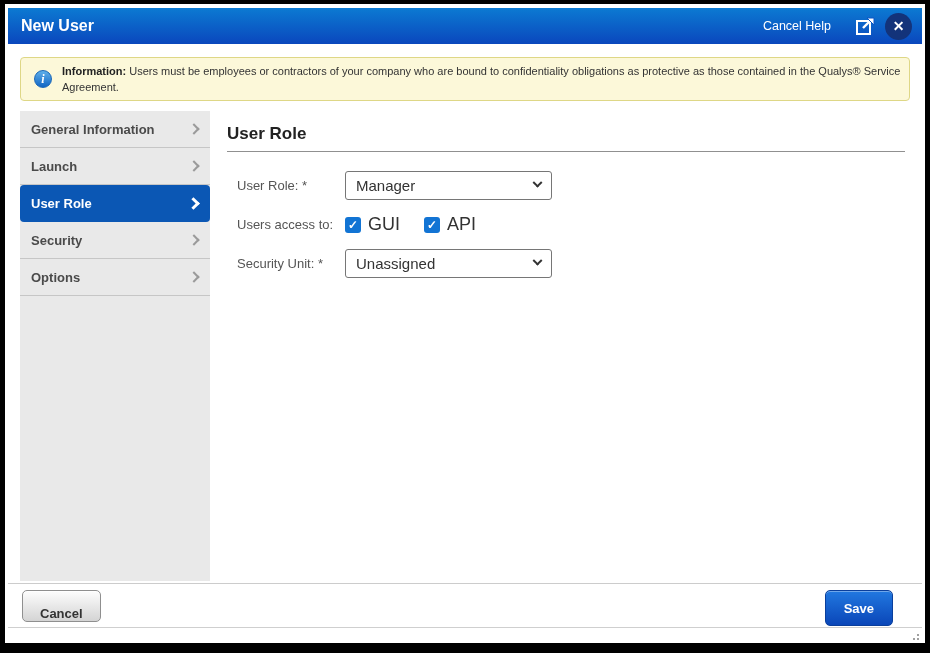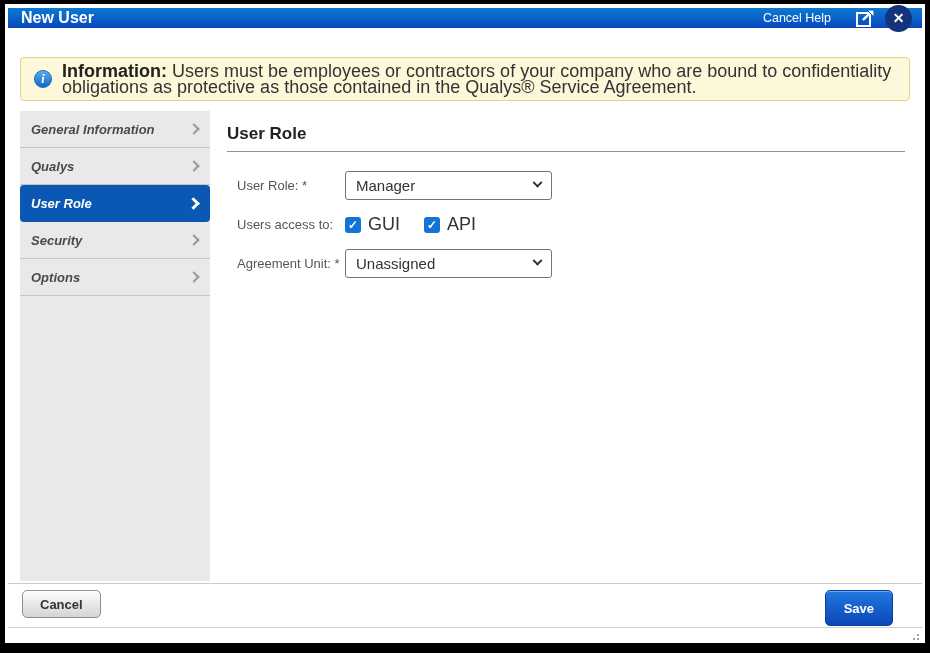--- a/index.html
+++ b/index.html
@@ -11,21 +11,21 @@
     overflow: hidden;
   }
   .window {
     position: absolute;
     left: 5px; top: 4px; right: 5px; bottom: 10px;
     background: #fff;
   }
   
   .titlebar {
     position: absolute;
-    top: 4px; left: 3px; right: 3px; height: 20px;
+    top: 4px; left: 3px; right: 3px; height: 36px;
     background: linear-gradient(#0c7ad2, #0a47bd);
     display: flex; align-items: center;
     padding: 0 10px 0 13px;
   }
   .titlebar-title {
     flex: 1;
     color: #fff; font-size: 16px; font-weight: bold;
   }
   .help-link {
     color: #fff; font-size: 12.5px; cursor: pointer; text-decoration: none;
@@ -53,38 +53,38 @@
     width: 18px; height: 18px; border-radius: 50%;
     margin: 0 10px 0 13px;
     background: linear-gradient(#5fb0ea, #1266c4);
     border: 1px solid #1a67b8;
     color: #fff; font-family: "Liberation Serif", serif;
     font-weight: bold; font-size: 12px; font-style: italic;
     display: flex; align-items: center; justify-content: center;
     line-height: 1;
   }
   .banner-text {
-    font-size: 18px; color: #333; line-height: 16px; padding-right: 6px;
+    font-size: 11px; color: #333; line-height: 16px; padding-right: 6px;
   }
   .banner-text b { color: #222; }
   
   .sidebar {
     position: absolute;
     left: 15px; top: 107px; width: 190px; height: 470px;
     background: #e9e9e9;
   }
   .sidebar-item {
     height: 37px;
     display: flex; align-items: center;
     padding: 0 12px 0 11px;
     border-bottom: 1px solid #c6c6c6;
     font-size: 13px; font-weight: bold; color: #4a4a4a;
     cursor: pointer;
   }
-  .sidebar-item .item-label { flex: 1; font-style: italic; }
+  .sidebar-item .item-label { flex: 1; }
   .chev {
     width: 8px; height: 8px;
     border-top: 2px solid #9a9a9a; border-right: 2px solid #9a9a9a;
     transform: rotate(45deg);
     flex-shrink: 0;
   }
   .sidebar-item.selected {
     background: #0b57b4;
     border-radius: 4px;
     border-bottom-color: transparent;
@@ -152,21 +152,21 @@
   }
   .footer {
     position: absolute; top: 586px; left: 17px; right: 32px; height: 28px;
   }
   .btn-cancel {
     float: left;
     background: linear-gradient(#fdfdfd, #d4d4d4);
     border: 1px solid #8f8f8f; border-radius: 5px;
     box-shadow: inset 0 1px 0 #fff;
     color: #333; font-size: 13px; font-weight: bold;
-    padding: 5px 17px; height: 28px;
+    padding: 15px 17px; height: 28px;
     cursor: pointer;
     font-family: "Liberation Sans", sans-serif;
   }
   .btn-save {
     float: right;
     background: linear-gradient(#2178e0, #0a46b8);
     border: 1px solid #0a3f9c; border-radius: 5px;
     box-shadow: inset 0 1px 0 rgba(255,255,255,0.35);
     color: #fff; font-size: 13px; font-weight: bold;
     padding: 5px 18px; height: 36px;
@@ -203,21 +203,21 @@
     </div>
     <div class="banner-text"><b>Information:</b><span> Users must be employees or contractors of your company who are bound to confidentiality obligations as protective as those contained in the Qualys® Service Agreement.</span></div>
   </div>
 
   <div class="sidebar">
     <div class="sidebar-item">
       <span class="item-label">General Information</span>
       <span class="chev"></span>
     </div>
     <div class="sidebar-item">
-      <span class="item-label">Qualys</span>
+      <span class="item-label">Launch</span>
       <span class="chev"></span>
     </div>
     <div class="sidebar-item selected">
       <span class="item-label">User Role</span>
       <span class="chev"></span>
     </div>
     <div class="sidebar-item">
       <span class="item-label">Security</span>
       <span class="chev"></span>
     </div>
@@ -252,21 +252,21 @@
         </div>
         <div class="checkbox-wrap">
           <span class="checkbox">
             <span>✓</span>
           </span>
           <span class="checkbox-label">API</span>
         </div>
       </div>
 
       <div class="form-row row-select">
-        <span class="form-label">Agreement Unit: *</span>
+        <span class="form-label">Security Unit: *</span>
         <div class="select-box">
           <span>Unassigned</span>
           <span class="select-chev"></span>
         </div>
       </div>
 
 
     </div>
   </div>
 

